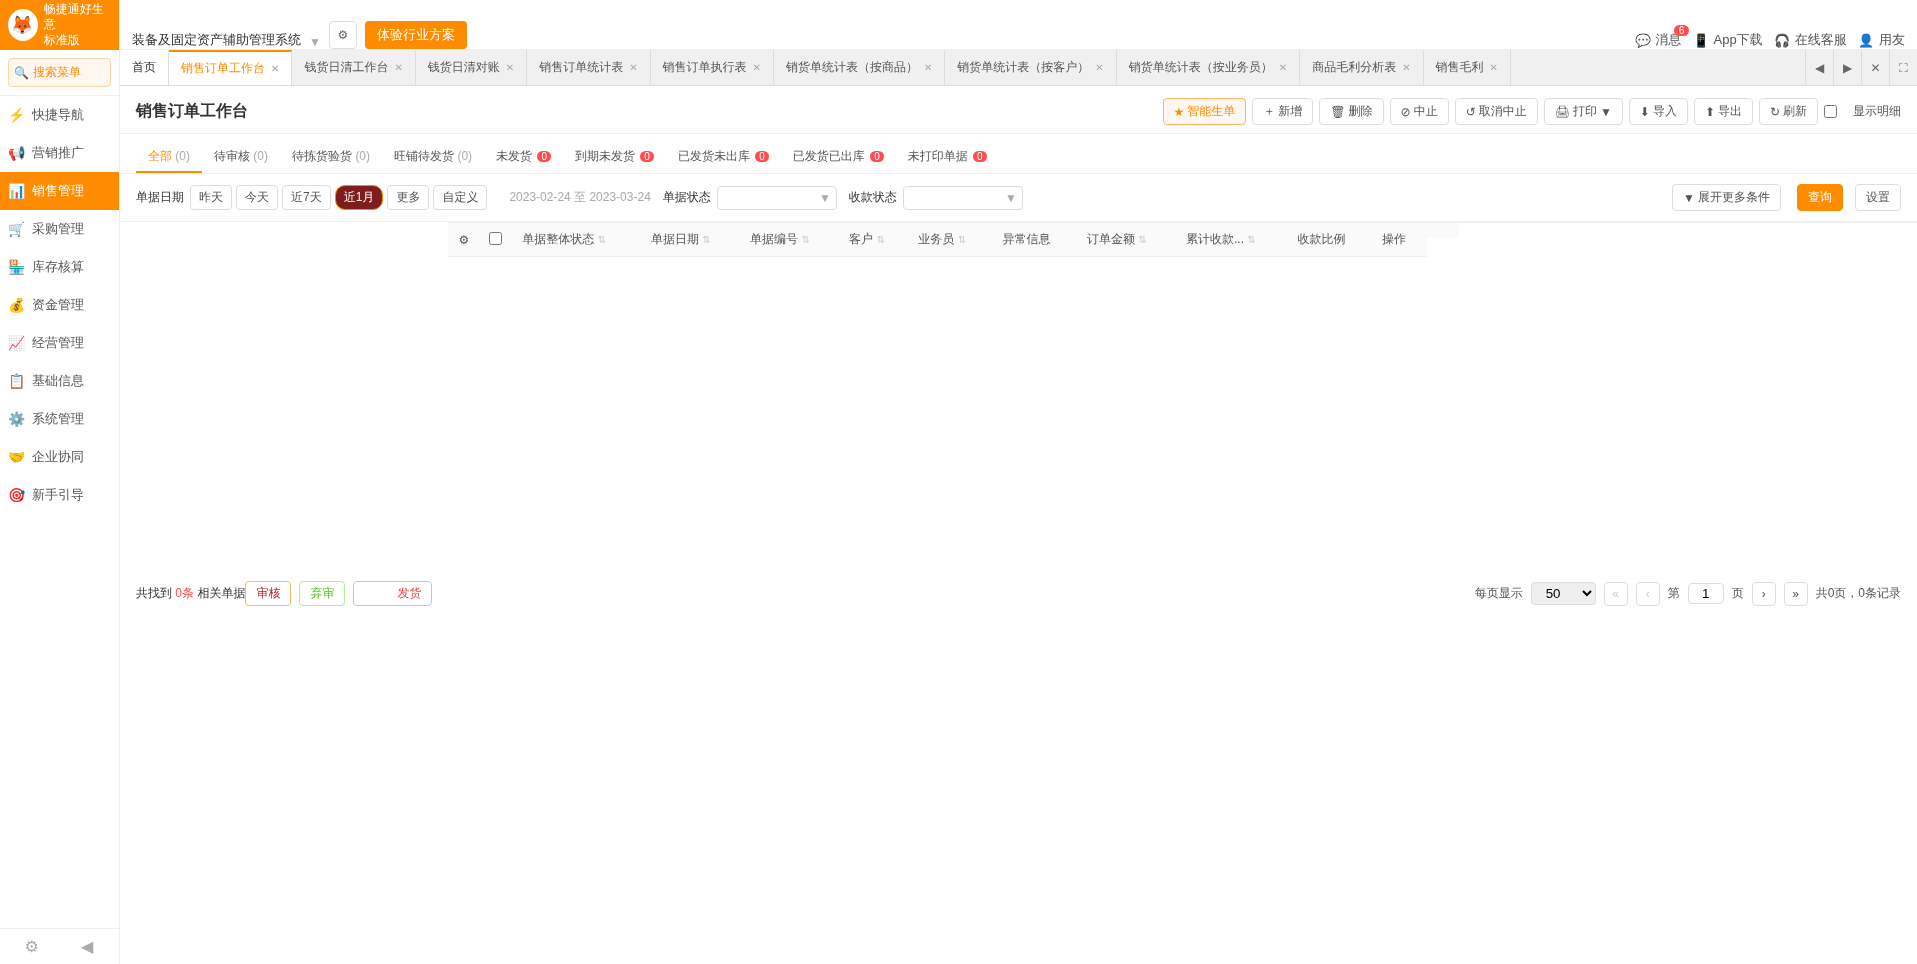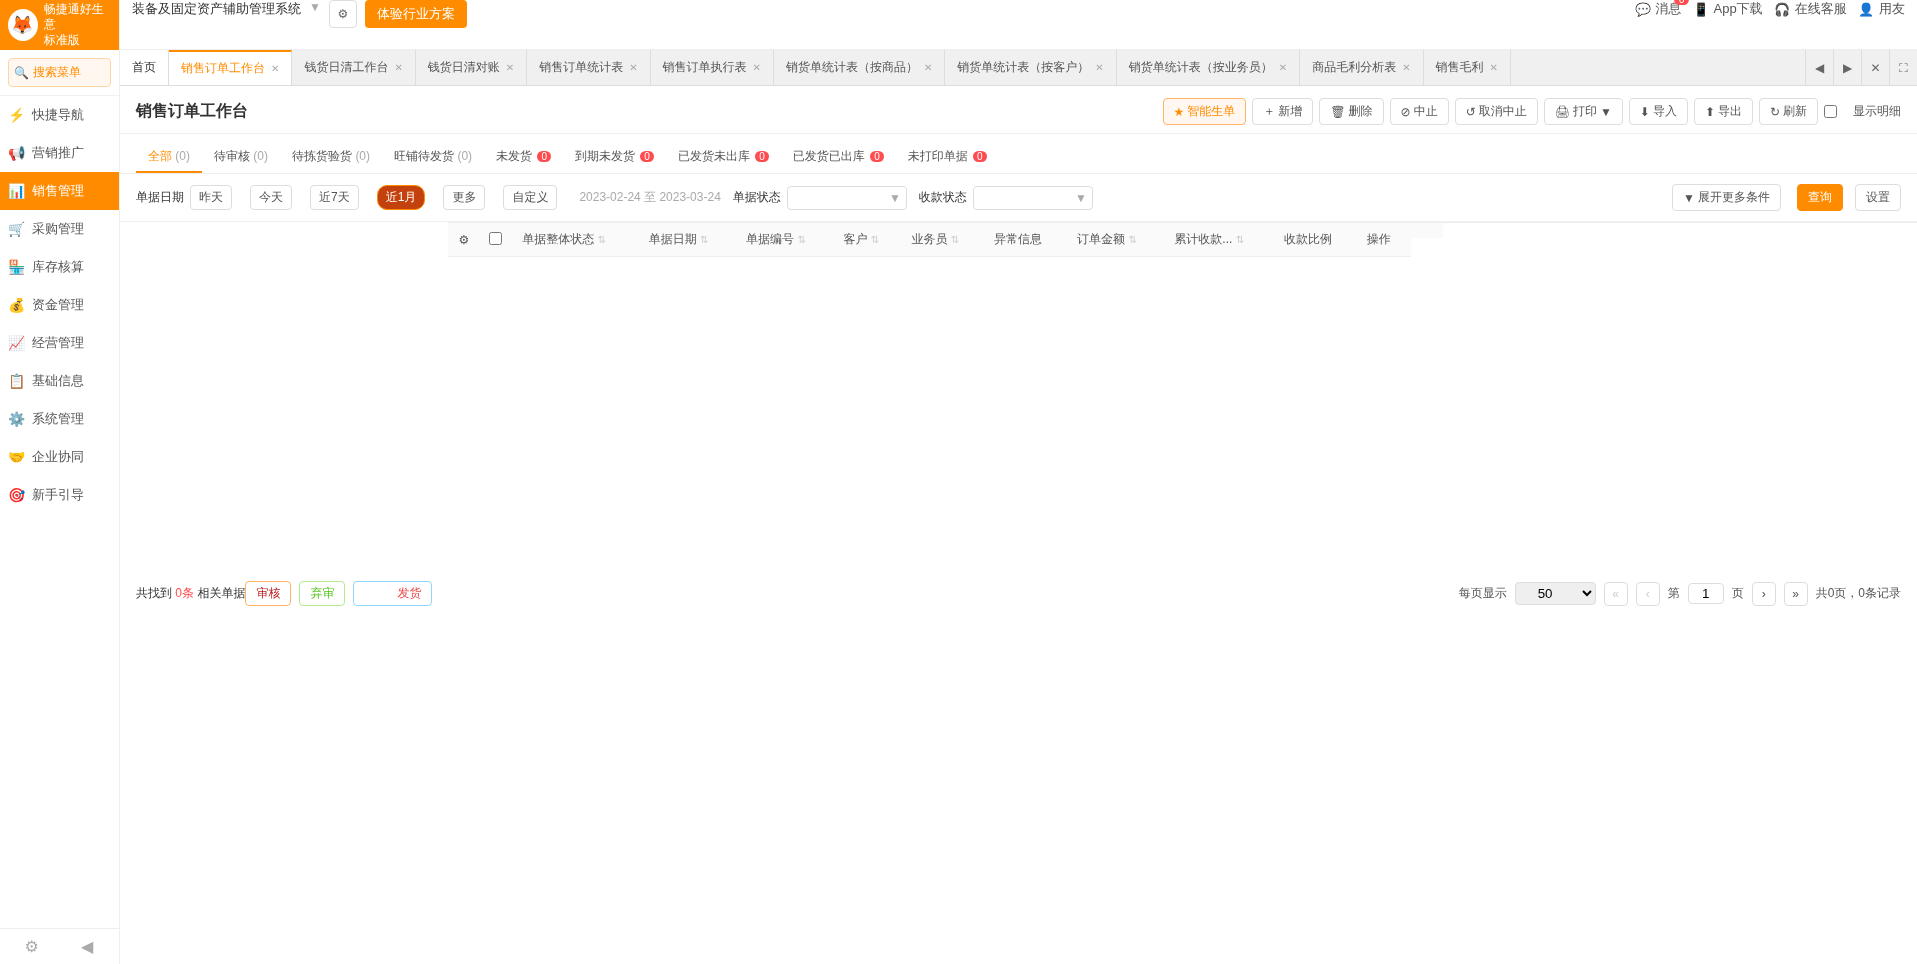--- a/index.html
+++ b/index.html
@@ -15,21 +15,21 @@
     .sidebar-nav-item { padding: 10px 8px; display: flex; align-items: center; gap: 6px; cursor: pointer; color: #555; font-size: 13px; transition: background 0.2s; }
     .sidebar-nav-item.active { background: #ff8c00; color: #fff; }
     .sidebar-nav-item .nav-icon { font-size: 14px; width: 18px; text-align: center; }
     .sidebar-bottom { margin-top: auto; padding: 8px; display: flex; gap: 8px; border-top: 1px solid #eee; }
     .sidebar-bottom-btn { flex: 1; background: none; border: none; cursor: pointer; font-size: 16px; color: #aaa; }
 
     
     .main { flex: 1; display: flex; flex-direction: column; overflow: hidden; }
 
     
-    .topbar { height: 50px; background: #fff; border-bottom: 1px solid #eee; display: flex; align-items: flex-start; padding: 0 12px; gap: 8px; }
+    .topbar { height: 50px; background: #fff; border-bottom: 1px solid #eee; display: flex; align-items: flex-end; padding: 0 12px; gap: 8px; }
     .topbar-title { font-size: 13px; color: #333; flex: 0 0 auto; }
     .topbar-arrow { color: #aaa; }
     .topbar-settings { width: 28px; height: 28px; border: 1px solid #ddd; border-radius: 4px; display: flex; align-items: center; justify-content: center; cursor: pointer; color: #666; }
     .topbar-industry-btn { background: #ff8c00; color: #fff; border: none; border-radius: 4px; padding: 5px 12px; font-size: 13px; cursor: pointer; }
     .topbar-right { margin-left: auto; display: flex; align-items: center; gap: 12px; }
     .topbar-right-item { display: flex; align-items: center; gap: 4px; color: #555; font-size: 13px; cursor: pointer; position: relative; }
     .badge { background: #ff4d4f; color: #fff; border-radius: 10px; padding: 0 5px; font-size: 10px; position: absolute; top: -6px; right: -8px; }
 
     
     .tabbar { height: 36px; background: #f0f0f0; display: flex; align-items: center; overflow: hidden; border-bottom: 1px solid #ddd; }
@@ -56,23 +56,23 @@
     .sub-tabs { padding: 8px 16px 0; display: flex; gap: 0; border-bottom: 1px solid #eee; }
     .sub-tab { padding: 6px 12px; font-size: 12px; color: #555; cursor: pointer; border-bottom: 2px solid transparent; position: relative; }
     .sub-tab.active { color: #ff8c00; border-bottom-color: #ff8c00; }
     .sub-tab .count-badge { background: #ff4d4f; color: #fff; border-radius: 10px; padding: 0 4px; font-size: 10px; margin-left: 2px; }
     .sub-tab .count-zero { color: #aaa; }
 
     
     .filter-bar { padding: 10px 16px; display: flex; align-items: center; gap: 12px; border-bottom: 1px solid #f0f0f0; flex-wrap: wrap; }
     .filter-item { display: flex; align-items: center; gap: 6px; font-size: 12px; color: #555; }
     .filter-label { color: #333; white-space: nowrap; }
-    .filter-date-btns { display: flex; gap: 18px; }
+    .filter-date-btns { display: flex; gap: 4px; }
     .date-btn { padding: 3px 8px; border: 1px solid #ddd; border-radius: 4px; background: #fff; color: #555; font-size: 12px; cursor: pointer; }
-    .date-btn.active { background: #c2410c; color: #fff; border-color: #ff8c00; border-radius: 10px; }
+    .date-btn.active { background: #7f1d1d; color: #fff; border-color: #ff8c00; border-radius: 10px; }
     .date-range { color: #aaa; font-size: 12px; margin-left: 16px; }
     .filter-select { padding: 4px 8px; border: 1px solid #ddd; border-radius: 4px; background: #fff; color: #333; font-size: 12px; min-width: 120px; }
     .filter-select-wrapper { position: relative; display: flex; align-items: center; }
     .filter-select-wrapper select { appearance: none; padding-right: 20px; }
     .filter-select-wrapper .arrow { position: absolute; right: 6px; color: #aaa; pointer-events: none; }
     .expand-btn { margin-left: auto; padding: 4px 10px; border: 1px solid #ddd; border-radius: 4px; background: #fff; color: #555; font-size: 12px; cursor: pointer; display: flex; align-items: center; gap: 3px; }
 
     
     .table-area { flex: 1; overflow: hidden; display: flex; flex-direction: row; }
     .table-info { padding: 8px 16px; display: flex; align-items: center; justify-content: space-between; }
@@ -88,21 +88,21 @@
     .data-table th { background: #fafafa; border-bottom: 1px solid #eee; border-top: 1px solid #eee; padding: 8px 10px; color: #555; font-weight: normal; text-align: left; white-space: nowrap; }
     .data-table th .sort-icon { color: #ccc; font-size: 10px; }
     .table-scroll { overflow: auto; flex: 1; }
 
     .empty-state { display: flex; flex-direction: column; align-items: center; justify-content: center; padding: 60px 0; }
     .empty-icon { font-size: 80px; margin-bottom: 12px; opacity: 0.4; }
     .empty-text { color: #aaa; font-size: 13px; }
 
     
     .pagination { padding: 8px 16px; border-top: 1px solid #eee; display: flex; align-items: center; justify-content: flex-end; gap: 8px; font-size: 12px; color: #555; }
-    .page-size-select { padding: 2px 18px; border: 1px solid #ddd; border-radius: 4px; }
+    .page-size-select { padding: 2px 10px; border: 1px solid #ddd; border-radius: 4px; }
     .page-btn { width: 24px; height: 24px; border: 1px solid #ddd; border-radius: 4px; background: #fff; cursor: pointer; display: flex; align-items: center; justify-content: center; font-size: 12px; color: #555; }
     .page-btn:disabled { color: #ccc; cursor: not-allowed; }
     .page-input { width: 36px; border: 1px solid #ddd; border-radius: 4px; text-align: center; padding: 2px 4px; }
 
     
     .scrollbar-area { height: 16px; border-top: 1px solid #eee; background: #fafafa; display: flex; align-items: center; padding: 0 16px; }
     .scrollbar-track { flex: 1; height: 8px; background: #eee; border-radius: 4px; position: relative; }
     .scrollbar-thumb { width: 30%; height: 8px; background: #ccc; border-radius: 4px; position: absolute; left: 15%; }
   </style>
 </head>

